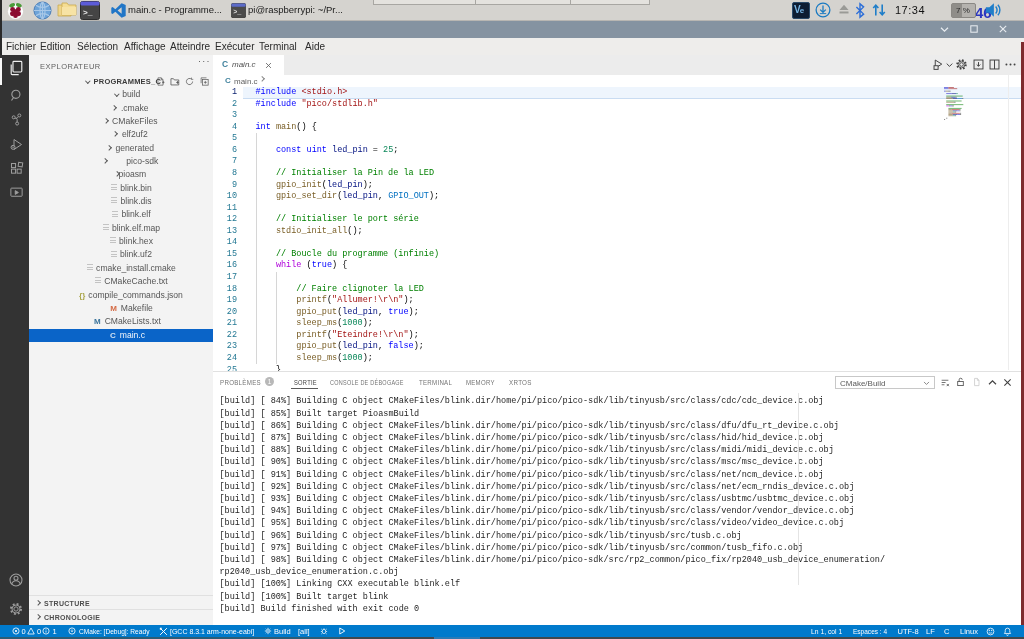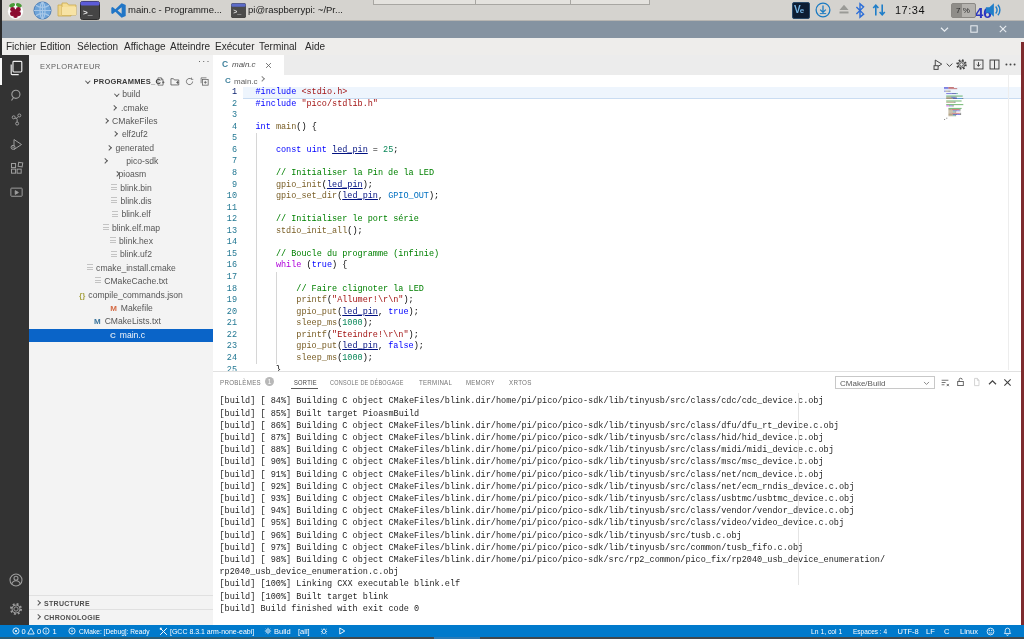--- a/index.html
+++ b/index.html
@@ -31,21 +31,21 @@
 #tab1 { position:absolute; left:0; top:0; width:71px; height:20px; background:#ffffff; }
 #breadcrumb { left:213px; top:75px; width:811px; height:12px; background:#fff; }
 #codearea { left:213px; top:87px; width:811px; height:284px; background:#fff; overflow:hidden; }
 #lines { position:absolute; left:0; top:0; width:24px; text-align:right; font-family:"Liberation Mono", monospace; font-size:8.5px; line-height:11.57px; color:#237893; }
 #code { position:absolute; left:42.5px; top:0; font-family:"Liberation Mono", monospace; font-size:8.5px; line-height:11.57px; color:#000; white-space:pre; }
 .cb { color:#0000ff; } 
 .cs { color:#a31515; } 
 .cn { color:#098658; } 
 .cc { color:#008000; } 
 .cf { color:#795e26; } 
-.cv { color:#001080;text-decoration:underline; } 
+.cv { color:#001080; } 
 .cp { color:#af00db; } 
 .cz { color:#0070c1; } 
 
 #panel { left:213px; top:371px; width:811px; height:254px; background:#fff; border-top:1px solid #e1e1e1; }
 #ptabs { position:absolute; left:0; top:0; width:100%; height:17px; }
 .ptab { position:absolute; top:6.5px; font-size:6.8px; letter-spacing:0.3px; transform-origin:0 50%; color:#747474; white-space:nowrap; }
 #output { position:absolute; left:6.5px; top:23.3px; font-family:"Liberation Mono", monospace; font-size:8.54px; line-height:12.2px; color:#1f1f1f; white-space:pre; }
 
 #statusbar { left:0; top:625px; width:1024px; height:12px; background:#007acc; color:#fff; font-size:7.5px; }
 #bottomstrip { left:0; top:637px; width:1024px; height:2px; background:#40484e; }

